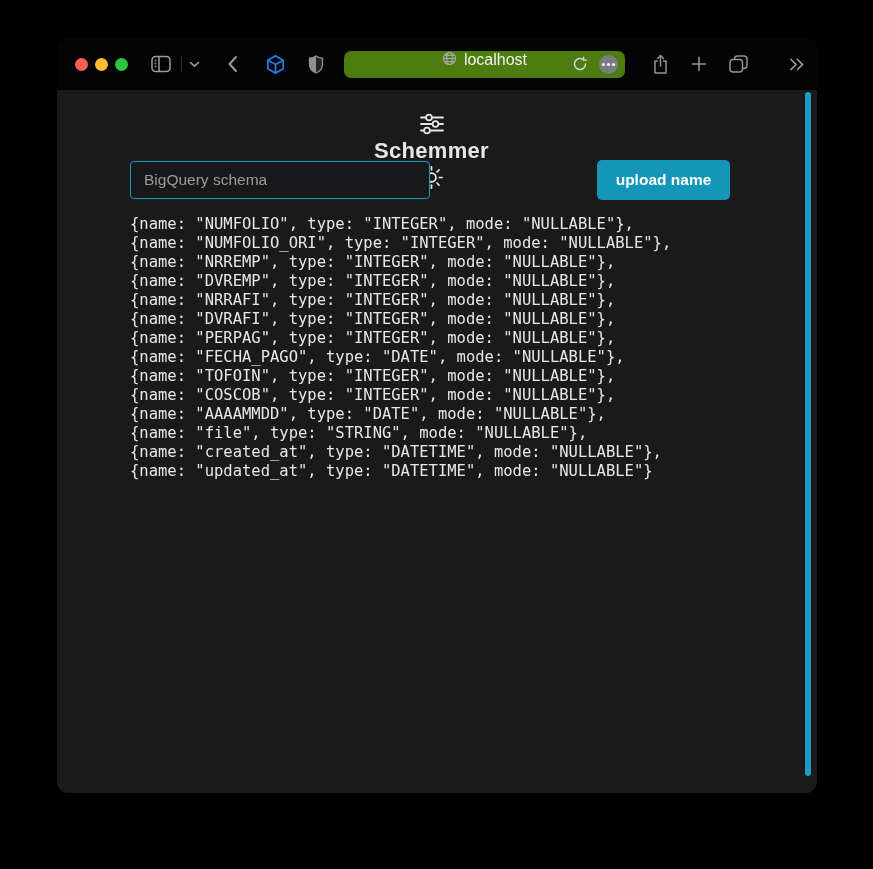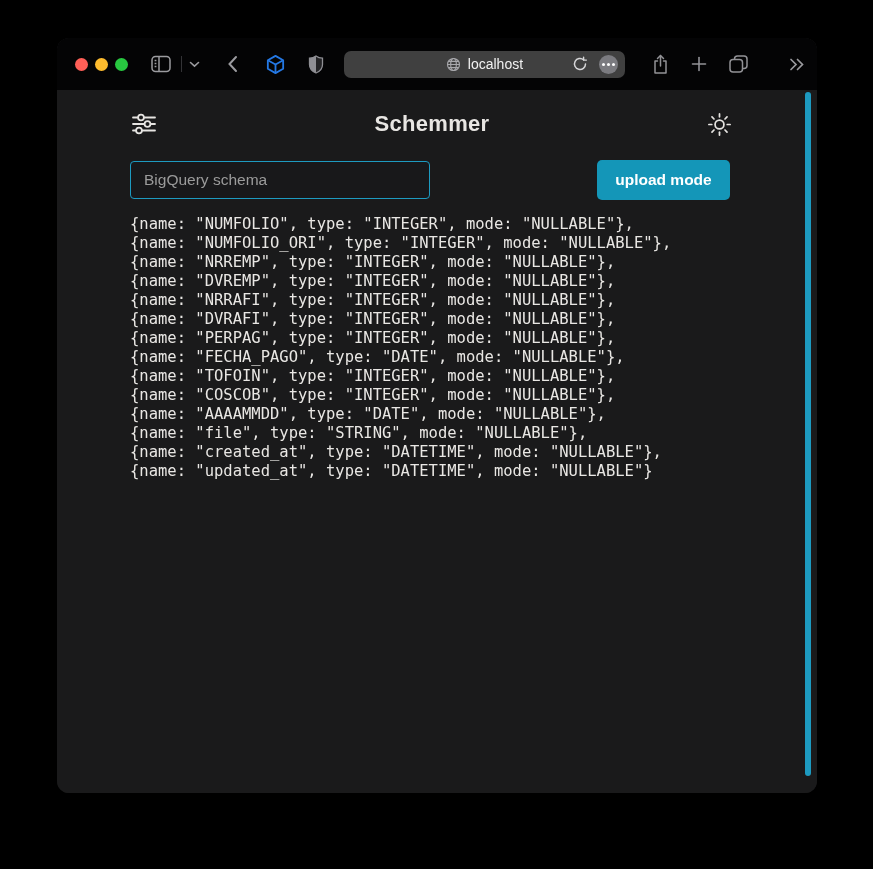--- a/index.html
+++ b/index.html
@@ -16,41 +16,41 @@
     height: 52px; background: #040405; display: flex; align-items: center;
     padding: 0 12px 0 18px;
   }
   .traffic { display: flex; align-items: center; gap: 7px; width: 54px; }
   .traffic span { width: 13px; height: 13px; border-radius: 50%; display: block; }
   .tb-icon { display: flex; align-items: center; justify-content: center; color: #9b9b9f; }
   .tb-icon svg { display: block; }
   .tb-divider { width: 1px; height: 16px; background: #333336; margin: 0 7px 0 9px; }
   .urlbar {
     position: relative; margin-left: 20px; width: 305px; height: 27px;
-    background: #404040; border-radius: 7px; display: flex; align-items: center;
-    justify-content: center; gap: 7px; color: #f2f2f2; font-size: 14px;
+    background: #4d7c0f; border-radius: 7px; display: flex; align-items: flex-start;
+    justify-content: center; gap: 7px; color: #f2f2f2; font-size: 16px;
   }
   .urlbar .globe { color: #a8a8ac; display: flex; }
   .urlbar .reload { position: absolute; right: 37px; top: 5px; color: #d6d6d8; }
   .urlbar .more-circle {
     position: absolute; right: 7px; top: 4px; width: 19px; height: 19px;
     border-radius: 50%; background: #7b7b80; display: flex; align-items: center;
     justify-content: center; gap: 2px;
   }
   .urlbar .more-circle i { width: 3px; height: 3px; border-radius: 50%; background: #fdfdfd; }
 
   
   .content { position: relative; height: 703px; background: #1a1a1b; }
   .page-scrollbar {
     position: absolute; top: 2px; right: 6px; width: 6px; height: 684px;
     border-radius: 3px;
   }
   .app-header {
     display: flex; align-items: center; justify-content: space-between;
-    padding: 20px 84px 0 73px; height: 48px;
+    padding: 20px 84px 0 73px; height: 48px; flex-direction: column;
   }
   .app-title { flex: 1; text-align: center; color: #e8e6e3; font-size: 22px; font-weight: bold; letter-spacing: 0.3px; }
   .icon-btn { color: #e6e4e1; display: flex; align-items: center; justify-content: center; cursor: pointer; }
 
   .controls {
     margin-top: 22px; padding: 0 87px 0 73px;
     display: flex; align-items: center; justify-content: space-between;
   }
   .schema-input {
     width: 300px; height: 38px; background: #18181a; border: 1px solid #1d9ac0;
@@ -202,19 +202,19 @@
           <line x1="6.2" y1="6.2" x2="8.3" y2="8.3"></line>
           <line x1="19.7" y1="19.7" x2="21.8" y2="21.8"></line>
           <line x1="6.2" y1="21.8" x2="8.3" y2="19.7"></line>
           <line x1="19.7" y1="8.3" x2="21.8" y2="6.2"></line>
         </svg>
       </div>
     </div>
 
     <div class="controls">
       <input class="schema-input" type="text" placeholder="BigQuery schema" style="">
-      <button class="upload-btn" style="background-color: rgb(20, 150, 184);">upload mode</button>
+      <button class="upload-btn" style="background-color: rgb(20, 150, 184);">upload name</button>
     </div>
 
     <div class="schema-output"><div>{name: "NUMFOLIO", type: "INTEGER", mode: "NULLABLE"},</div><div>{name: "NUMFOLIO_ORI", type: "INTEGER", mode: "NULLABLE"},</div><div>{name: "NRREMP", type: "INTEGER", mode: "NULLABLE"},</div><div>{name: "DVREMP", type: "INTEGER", mode: "NULLABLE"},</div><div>{name: "NRRAFI", type: "INTEGER", mode: "NULLABLE"},</div><div>{name: "DVRAFI", type: "INTEGER", mode: "NULLABLE"},</div><div>{name: "PERPAG", type: "INTEGER", mode: "NULLABLE"},</div><div>{name: "FECHA_PAGO", type: "DATE", mode: "NULLABLE"},</div><div>{name: "TOFOIN", type: "INTEGER", mode: "NULLABLE"},</div><div>{name: "COSCOB", type: "INTEGER", mode: "NULLABLE"},</div><div>{name: "AAAAMMDD", type: "DATE", mode: "NULLABLE"},</div><div>{name: "file", type: "STRING", mode: "NULLABLE"},</div><div>{name: "created_at", type: "DATETIME", mode: "NULLABLE"},</div><div>{name: "updated_at", type: "DATETIME", mode: "NULLABLE"}</div></div>
   </div>
 
 </div>
 
 </body></html>

